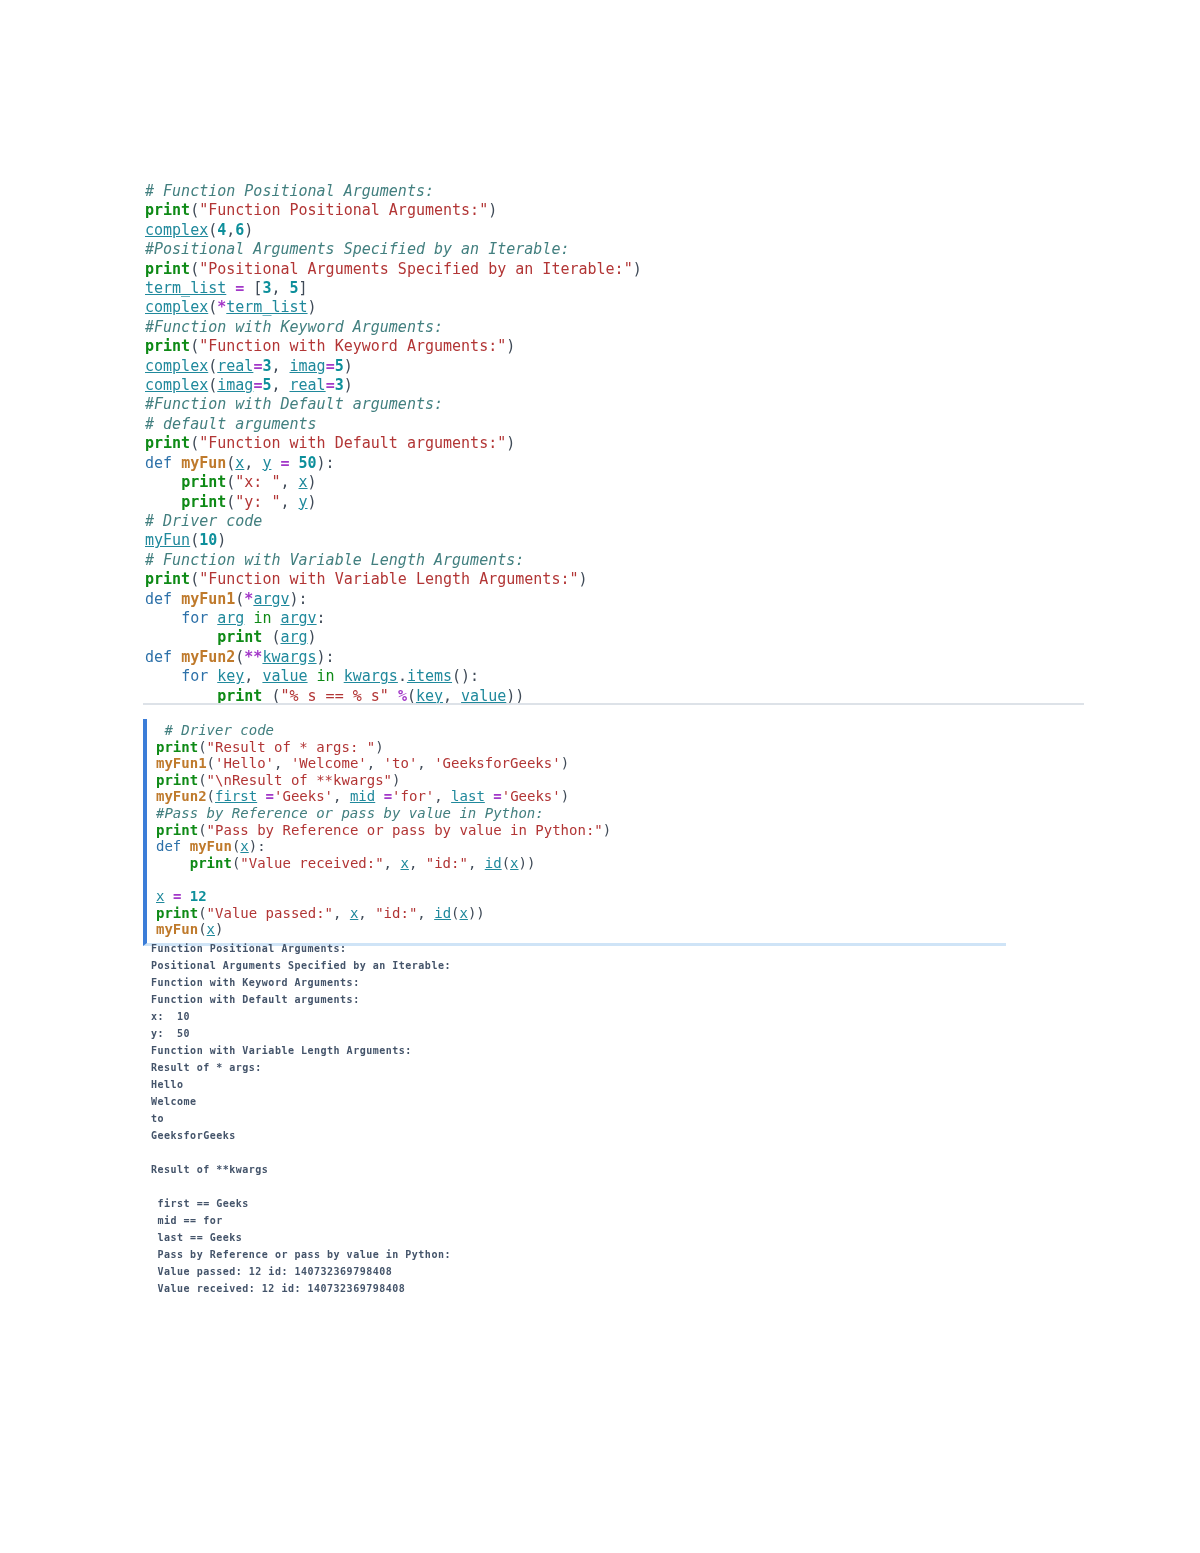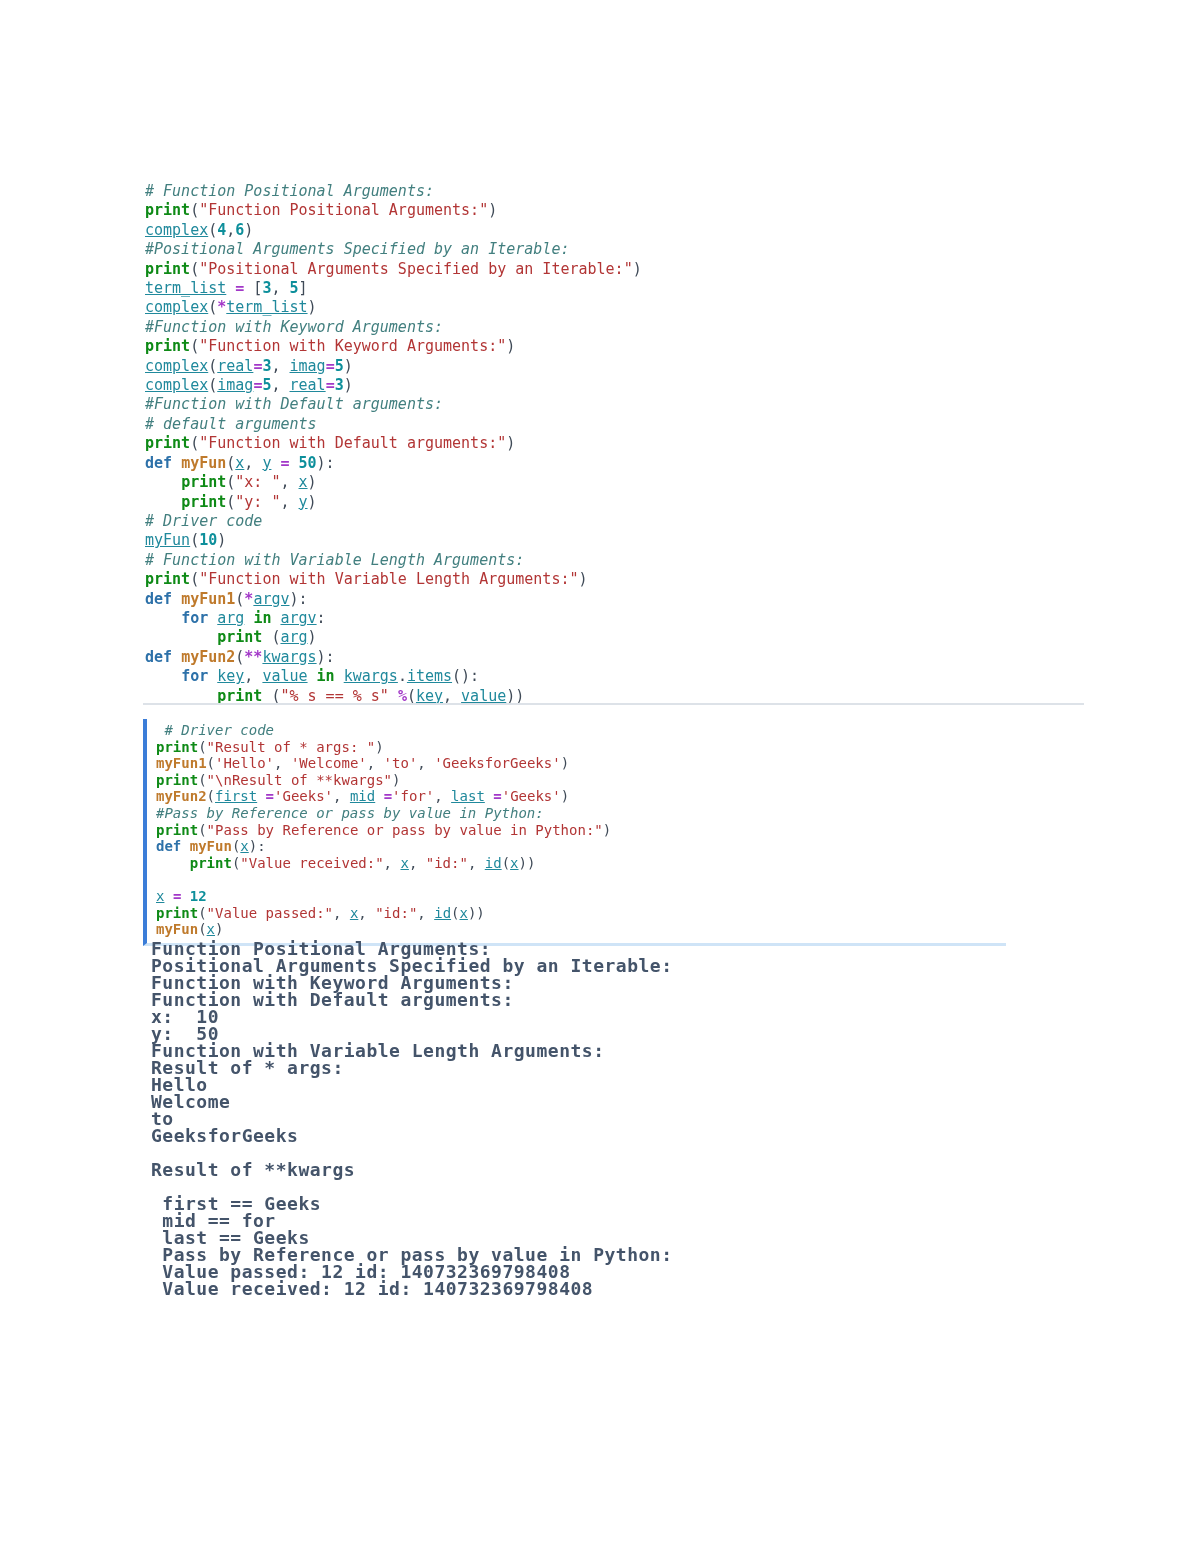--- a/index.html
+++ b/index.html
@@ -22,31 +22,31 @@
   }
   #code2 {
     left:143px; top:719px; width:850px;
     font-size:14px; line-height:16.6px;
     border-left:4px solid var(--block2_border_left, #3b7dd8);
     border-bottom:3px solid var(--block2_border_bottom, #cfe4f7);
     padding:3px 0 5px 9px;
   }
   #output {
     position:absolute; left:151px; top:940px;
-    font-size:18px; line-height:17px; letter-spacing:0.5px;
+    font-size:10px; line-height:17px; letter-spacing:0.5px;
     font-weight:600;
     color:var(--output_text, #44546a);
     white-space:pre;
   }
   .output-line { white-space:pre; }
 
   
   .t-c { color:var(--comment, #427f7f); font-style:italic; }
-  .t-k { color:var(--keyword, #2d71a9); font-weight:bold; }
-  .t-kin { color:var(--keyword_in, #0e8a16); font-weight:bold; }
+  .t-k { color:var(--keyword, #2d71a9); font-weight:normal; }
+  .t-kin { color:var(--keyword_in, #0e8a16); font-weight:normal; }
   .t-b { color:var(--builtin, #0e8a16); font-weight:bold;text-align:right; }
   .t-f { color:var(--function_name, #bf7a2c); font-weight:bold; }
   .t-i { color:var(--identifier, #20899c);text-decoration:underline; }
   .t-n { color:var(--number, #0d8f9b); font-weight:bold; }
   .t-s { color:var(--string, #b23535); }
   .t-o { color:var(--operator, #a238c8); font-weight:bold; }
   .t-p { color:var(--punctuation, #3f4a57); }
 </style>
 </head>
 <body style="background: rgb(255, 255, 255);">

